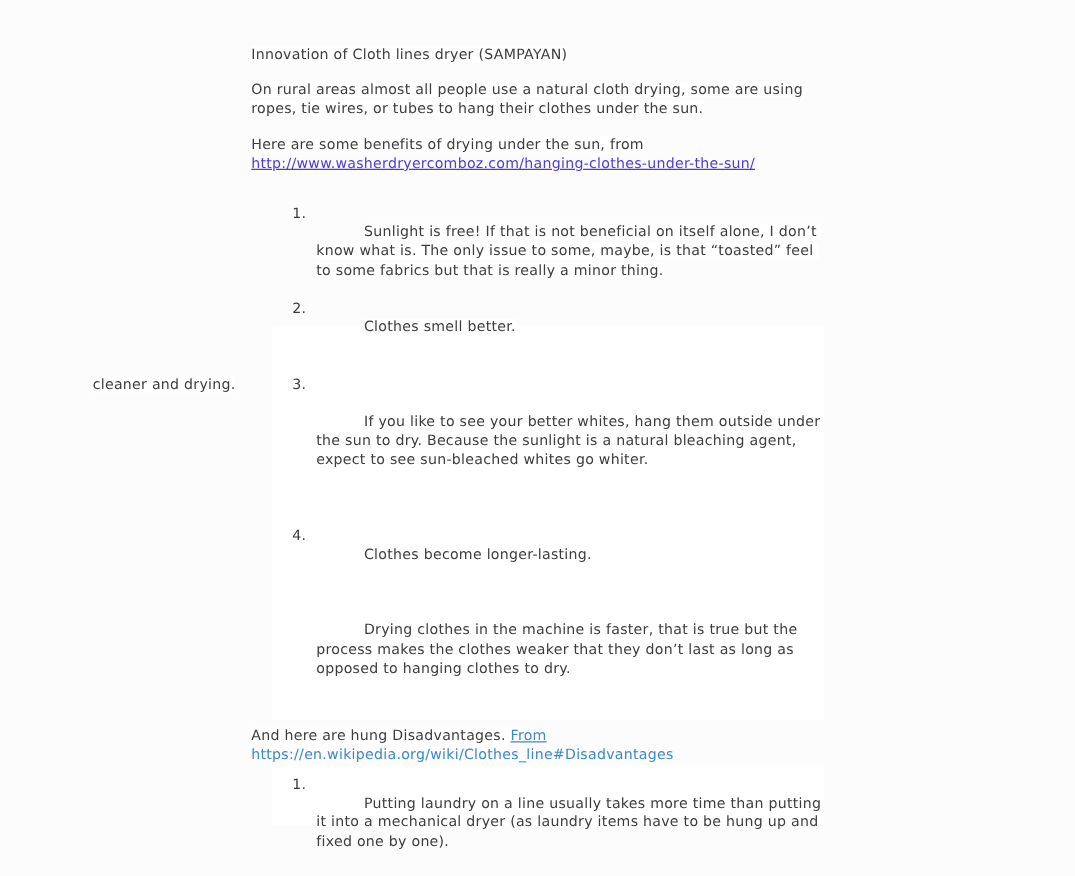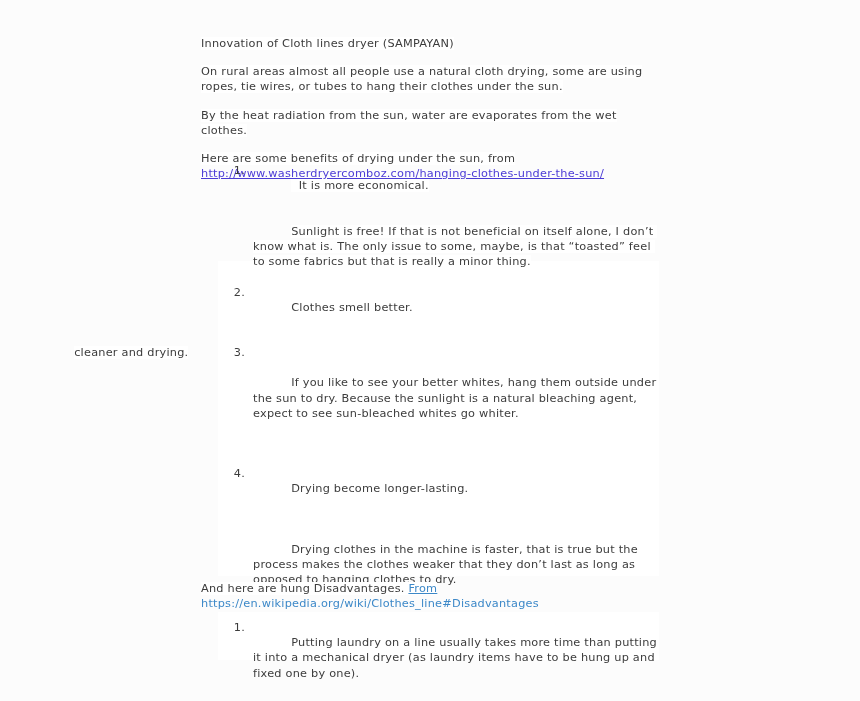--- a/index.html
+++ b/index.html
@@ -150,36 +150,30 @@
   <div class="content">
 
     <p class="para">
       <span class="hl">Innovation of Cloth lines dryer (SAMPAYAN)</span>
     </p>
 
     <p class="para">
       <span class="hl">On rural areas almost all people use a natural cloth drying, some are using ropes, tie wires, or tubes to hang their clothes under the sun.</span>
     </p>
 
-    <p class="para">
-      <span class="hl"> By the heat radiation from the sun, water are evaporates from the wet clothes.</span>
-    </p>
 
     <p class="para tight">
       <span class="hl">Here are some benefits of drying under the sun, from</span><br>
       <a class="link-visited" href="#">http://www.washerdryercomboz.com/hanging-clothes-under-the-sun/</a>
     </p>
 
     <ol class="num-list" id="benefits-list">
 
       <li>
         <span class="marker">1.</span>
-        <p class="li-title">
-          <span class="hl">  It is more economical.</span>
-        </p>
         <p class="li-body">
           <span class="hl">Sunlight is free! If that is not beneficial on itself alone, I don’t know what is. The only issue to some, maybe, is that “toasted” feel to some fabrics but that is really a minor thing.</span>
         </p>
       </li>
 
       <li>
         <span class="marker">2.</span>
         <p class="li-title">
           <span class="hl">Clothes smell better.</span>
         </p>
@@ -192,21 +186,21 @@
         <span class="marker">3.</span>
         <div class="li-gap"></div>
         <p class="li-body">
           <span>If you like to see your better whites, hang them outside under the sun to dry. Because the sunlight is a natural bleaching agent, expect to see sun-bleached whites go whiter.</span>
         </p>
       </li>
 
       <li style="margin-top:30px;">
         <span class="marker">4.</span>
         <p class="li-title">
-          <span>Drying become longer-lasting.</span>
+          <span>Clothes become longer-lasting.</span>
         </p>
         <div class="li-gap"></div>
         <p class="li-body">
           <span>Drying clothes in the machine is faster, that is true but the process makes the clothes weaker that they don’t last as long as opposed to hanging clothes to dry.</span>
         </p>
       </li>
 
     </ol>
 
     <p class="para tight" style="position:absolute; top:545px; left:0; width:462px;">

